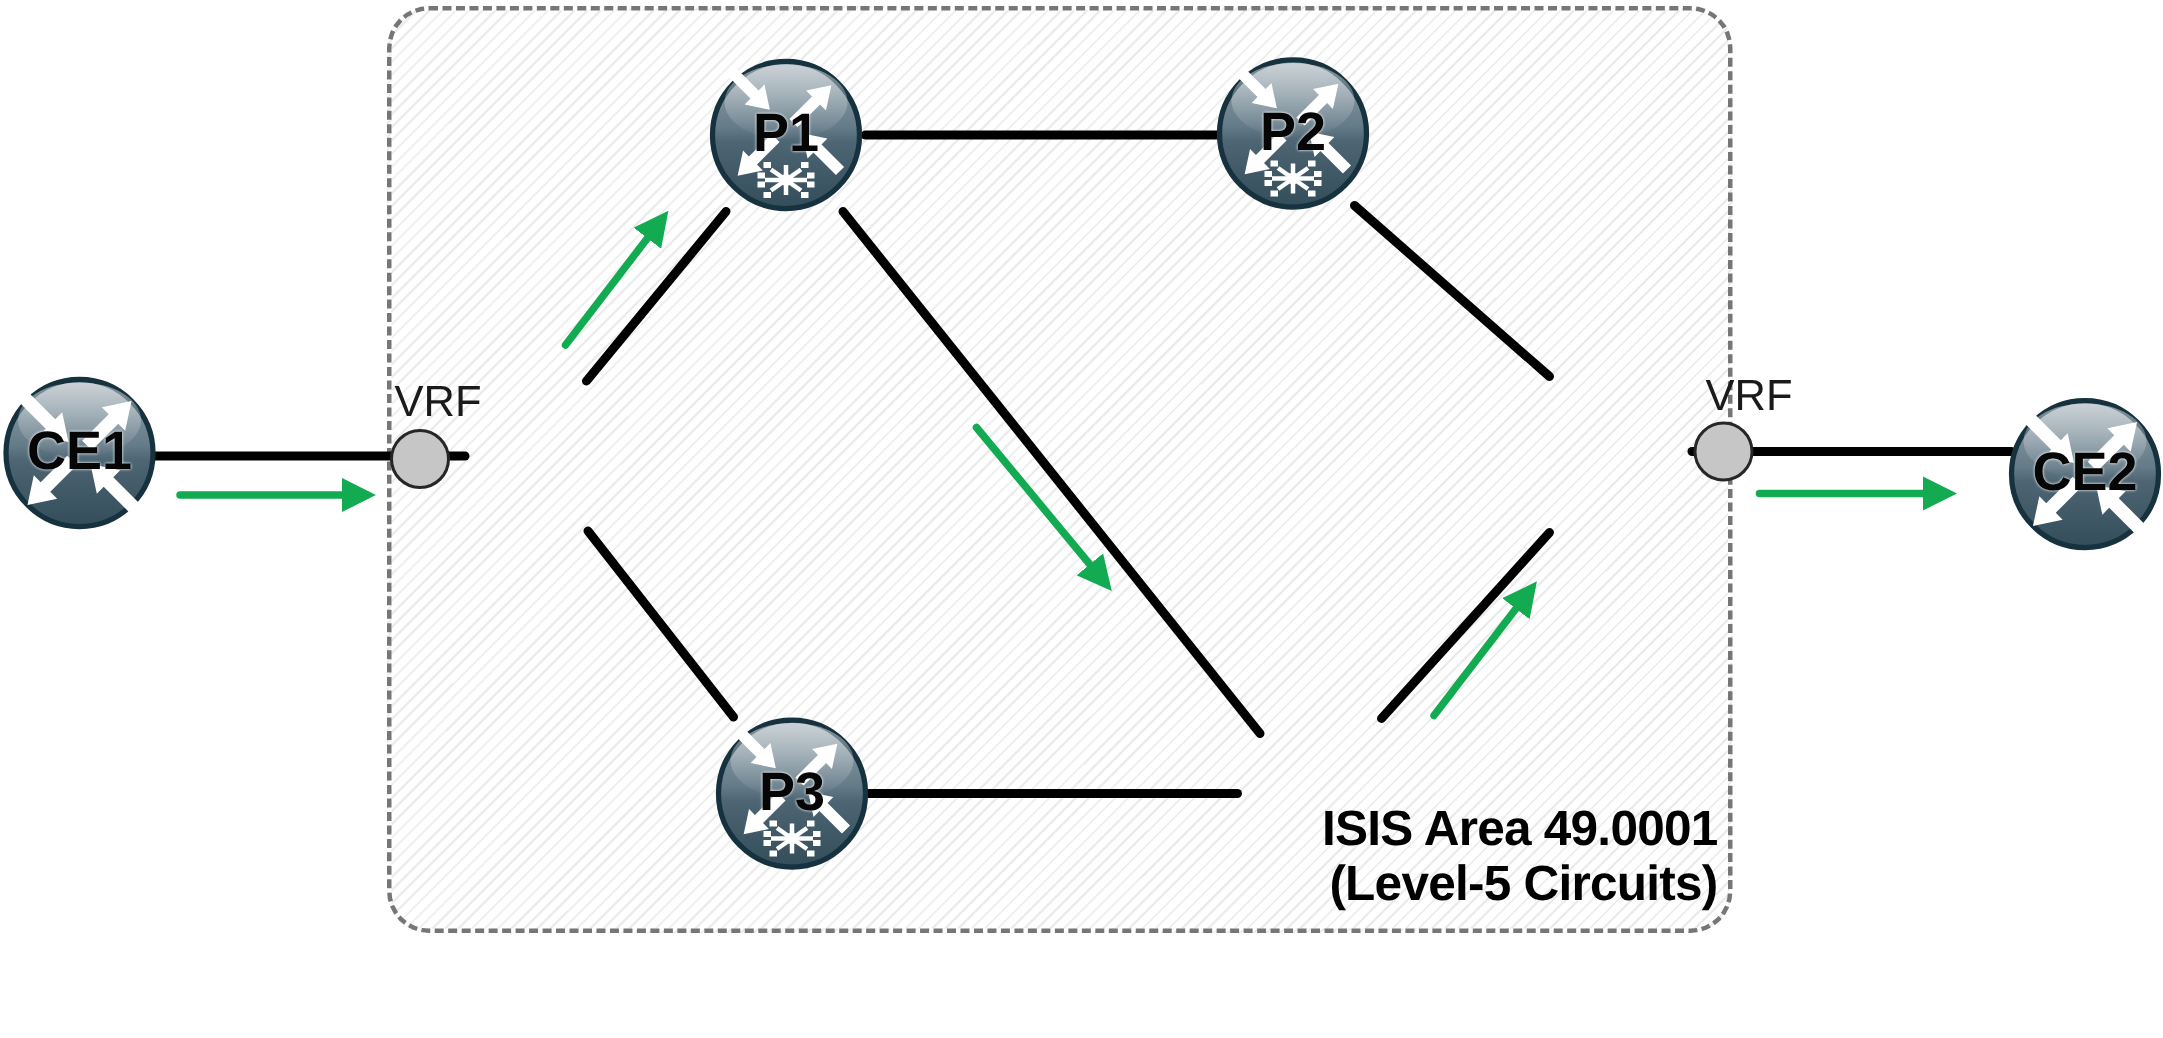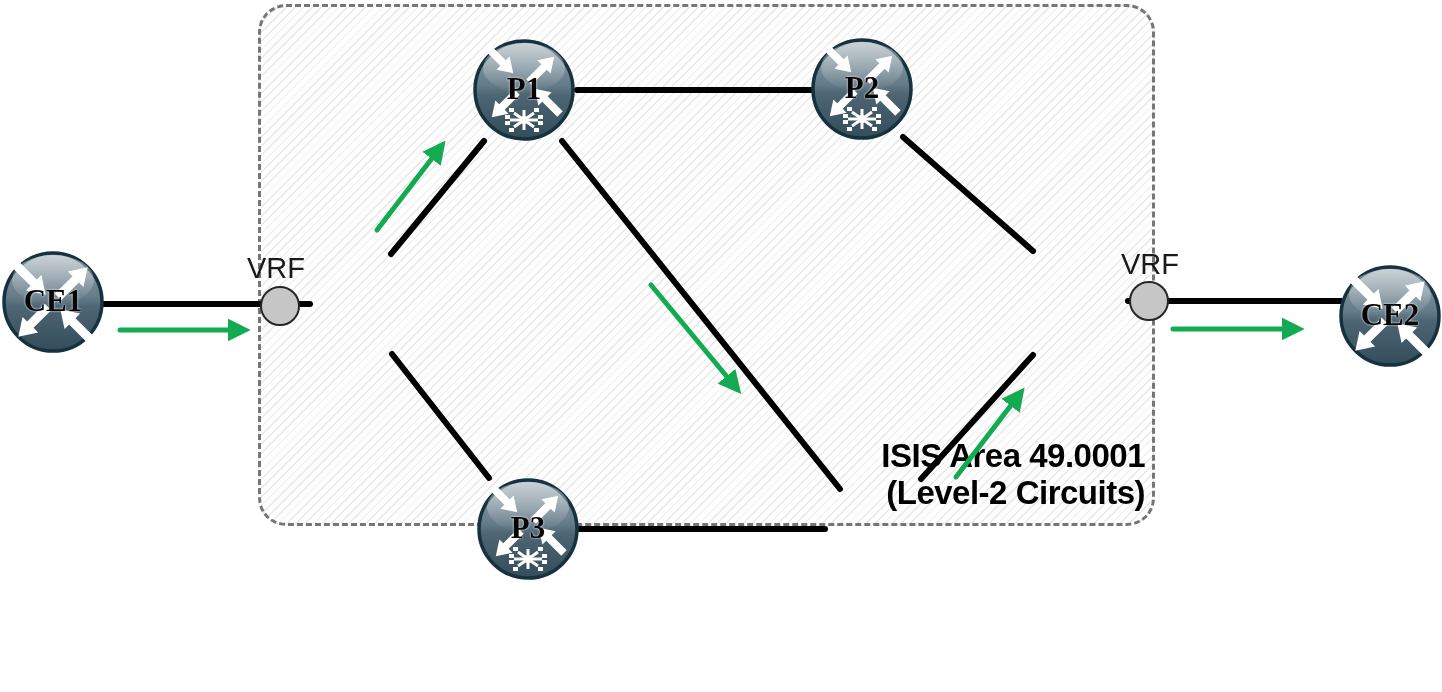--- a/index.html
+++ b/index.html
@@ -2,50 +2,49 @@
 <html><head>
 <meta charset="utf-8">
 <style>
   html,body { margin:0; padding:0; background:#ffffff; }
   .canvas {
     position:relative; width:1442px; height:692px; background:#ffffff;
     font-family:"Liberation Sans", sans-serif; overflow:hidden;
   }
   
   .isis-area {
-    position:absolute; left:258px; top:4px; width:897px; height:522px;
+    position:absolute; left:258px; top:4px; width:897px; height:618px;
     box-sizing:border-box;
     border:3px dashed #767676; border-radius:28px;
     background:repeating-linear-gradient(135deg, #ffffff 0px, #ffffff 5px, #e9e9e9 5px, #e9e9e9 6.2px);
     z-index:1;
   }
   .area-label {
     position:absolute; right:7px; bottom:12px; text-align:right;
     font-weight:bold; font-size:33px; line-height:37px; color:#000;
     letter-spacing:-0.5px;
   }
   
   .wires { position:absolute; left:0; top:0; z-index:2; }
   
   .node { position:absolute; width:104px; height:104px; z-index:3; }
   .node svg { position:absolute; left:0; top:0; width:104px; height:104px; }
   .node-label {
     position:absolute; left:0; right:0; top:50%; transform:translateY(-53%);
-    text-align:center; font-weight:bold; font-size:31px; color:#060606;
+    text-align:center; font-weight:bold; font-size:36px; color:#060606;
     text-shadow:0 0 2px rgba(255,255,255,0.75), 0 0 2px rgba(255,255,255,0.55);
     pointer-events:none;
-    font-family:Liberation Serif, serif;
   }
   
   .vrf-dot {
     position:absolute; width:40px; height:40px; box-sizing:border-box;
     border-radius:50%; background:#c6c6c6; border:2px solid #262626; z-index:3;
   }
   .vrf-label {
-    position:absolute; width:90px; text-align:center; z-index:3;
+    position:absolute; width:90px; text-align:right; z-index:3;
     font-size:29px; font-weight:400; color:#1a1a1a;
   }
 </style>
 </head>
 <body>
 
 <div class="canvas">
 
   <svg width="0" height="0" style="position:absolute" aria-hidden="true">
     <defs>
@@ -99,21 +98,21 @@
         <g transform="translate(52,82)">
             <use href="#lsr-burst"></use>
           </g>
       </g>
     </defs>
   </svg>
 
   <div class="isis-area">
     <div class="area-label">
       <div>ISIS Area 49.0001</div>
-      <div>(Level-2 Circuits)</div>
+      <div>(Level-5 Circuits)</div>
     </div>
   </div>
 
   <svg class="wires" width="1442" height="692" viewBox="0 0 1442 692">
     <defs>
       <marker id="ah" viewBox="0 0 10 10" refX="1" refY="5" markerWidth="4.6" markerHeight="4.6" orient="auto">
         <path d="M0,0 L10,5 L0,10 z" fill="#12ab52"></path>
       </marker>
     </defs>
     <g stroke="#000000" stroke-width="6" stroke-linecap="round">

